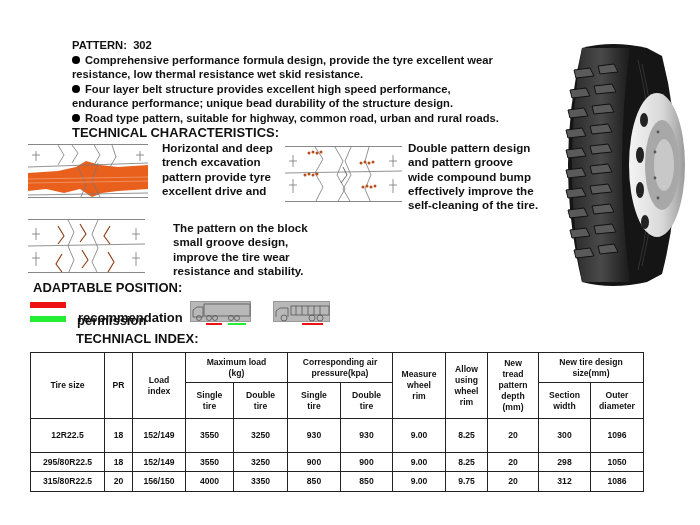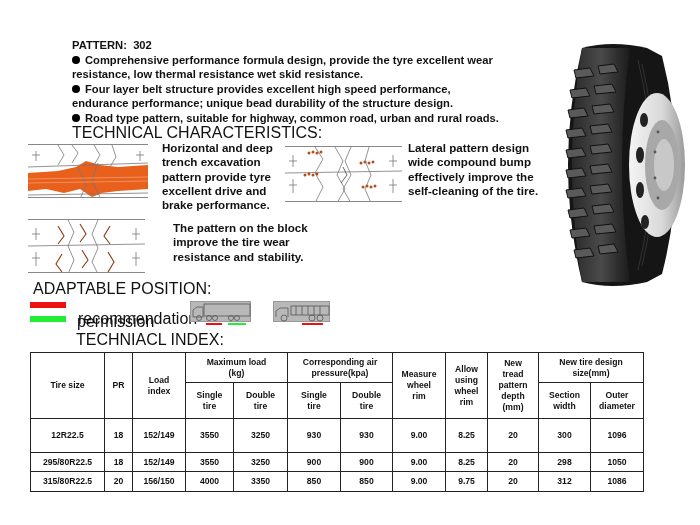--- a/index.html
+++ b/index.html
@@ -2,21 +2,21 @@
 <html><head>
 <meta charset="utf-8">
 <style>
   * { margin:0; padding:0; box-sizing:border-box; }
   html, body { width:700px; height:525px; background:#ffffff; overflow:hidden; }
   body { position:relative; font-family:"Liberation Sans", sans-serif; color:#111; }
   .abs { position:absolute; }
   .intro { left:28px; top:38px; width:520px; font-size:11.2px; font-weight:bold; line-height:14.6px; }
   .intro .line { white-space:nowrap;padding-left:44px; }
   .bullet { display:inline-block; width:8px; height:8px; border-radius:50%; background:#000; margin-right:5px; vertical-align:0px; }
-  .section-h { font-size:16px; font-weight:normal; white-space:nowrap; }
+  .section-h { font-size:13px; font-weight:bold; white-space:nowrap; }
   .feat { font-size:11.6px; font-weight:bold; line-height:14.3px; }
   .pattern-img { background:#fff; border-top:1px solid #888; border-bottom:1px solid #888; overflow:hidden; }
   .legend-bar { width:36px; height:6px; }
   .truck { background:#b8b8b8; border:1px solid #999; }
   table.idx { position:absolute; left:30px; top:352px; border-collapse:collapse; font-size:8.6px; font-weight:bold; text-align:center; }
   table.idx td { border:1.3px solid #222; padding:0 2px; line-height:11px; vertical-align:middle; }
   .tire-wrap { left:552px; top:40px; width:140px; height:250px; }
 </style>
 </head>
 <body>
@@ -46,21 +46,20 @@
     <g stroke="#f7b08a" stroke-width="0.6">
         <path d="M0,34 L120,32 M0,38 L120,36"></path>
       </g>
   </svg>
 </div>
 <div class="abs feat" style="left:162px;top:141px;">
   <div>Horizontal and deep</div>
   <div>trench excavation</div>
   <div>pattern provide tyre</div>
   <div>excellent drive and</div>
-  <div>brake performance.</div>
 </div>
 
 <div class="abs pattern-img" style="left:285px;top:146px;width:117px;height:56px;">
   <svg width="117" height="56" viewBox="0 0 117 56">
     <g stroke="#777" stroke-width="0.8" fill="none">
       <path d="M8,8 L8,20 M4,14 L12,14 M8,32 L8,46 M4,38 L12,38 M108,8 L108,20 M104,14 L112,14 M108,32 L108,46 M104,38 L112,38"></path>
       <path d="M0,26 L117,24 M30,0 L38,12 L30,26 L38,40 L30,56 M50,0 L58,14 L52,28 L60,42 L52,56 M66,0 L60,14 L66,28 L58,42 L66,56 M84,0 L80,14 L86,28 L80,42 L86,56"></path>
       <path d="M58,20 L62,28 L56,36" stroke="#444"></path>
     </g>
     <g fill="#b5501c">
@@ -77,39 +76,41 @@
         <circle cx="84" cy="16" r="1.5"></circle>
         <circle cx="88" cy="15" r="1.5"></circle>
       <circle cx="78" cy="40" r="1.5"></circle>
         <circle cx="82" cy="39" r="1.5"></circle>
         <circle cx="86" cy="40" r="1.5"></circle>
         <circle cx="90" cy="39" r="1.5"></circle>
     </g>
   </svg>
 </div>
 <div class="abs feat" style="left:408px;top:141px;">
-  <div>Lateral pattern design</div>
+  <div>Double pattern design</div>
+  <div>and pattern groove</div>
   <div>wide compound bump</div>
   <div>effectively improve the</div>
   <div>self-cleaning of the tire.</div>
 </div>
 
 <div class="abs pattern-img" style="left:28px;top:219px;width:117px;height:54px;">
   <svg width="117" height="54" viewBox="0 0 117 54">
     <g stroke="#777" stroke-width="0.8" fill="none">
       <path d="M8,8 L8,20 M4,14 L12,14 M8,32 L8,46 M4,38 L12,38 M108,8 L108,20 M104,14 L112,14 M108,32 L108,46 M104,38 L112,38"></path>
       <path d="M0,26 L117,24 M40,0 L46,12 L40,26 L46,40 L40,54 M70,0 L64,14 L70,28 L64,42 L70,54"></path>
     </g>
     <g stroke="#8a3a10" stroke-width="1.1" fill="none">
       <path d="M30,6 L36,16 L30,24 M34,34 L28,44 L34,52 M52,4 L58,14 L52,22 M54,30 L60,40 L54,48 M82,6 L76,16 L82,24 M80,32 L86,42 L80,52"></path>
     </g>
   </svg>
 </div>
 <div class="abs feat" style="left:173px;top:221px;">
   <div>The pattern on the block</div>
+  <div>small groove design,</div>
   <div>improve the tire wear</div>
   <div>resistance and stability.</div>
 </div>
 
 <div class="abs section-h" style="left:33px;top:280px;">ADAPTABLE POSITION:</div>
 <div class="abs legend-bar" style="left:30px;top:302px;background:#ee1111;"></div>
 <div class="abs section-h" style="left:78px;top:297px;margin-top:13px;">recommendation</div>
 <div class="abs legend-bar" style="left:30px;top:316px;background:#22ee33;"></div>
 <div class="abs section-h" style="left:77px;top:313px;">permission</div>
 

